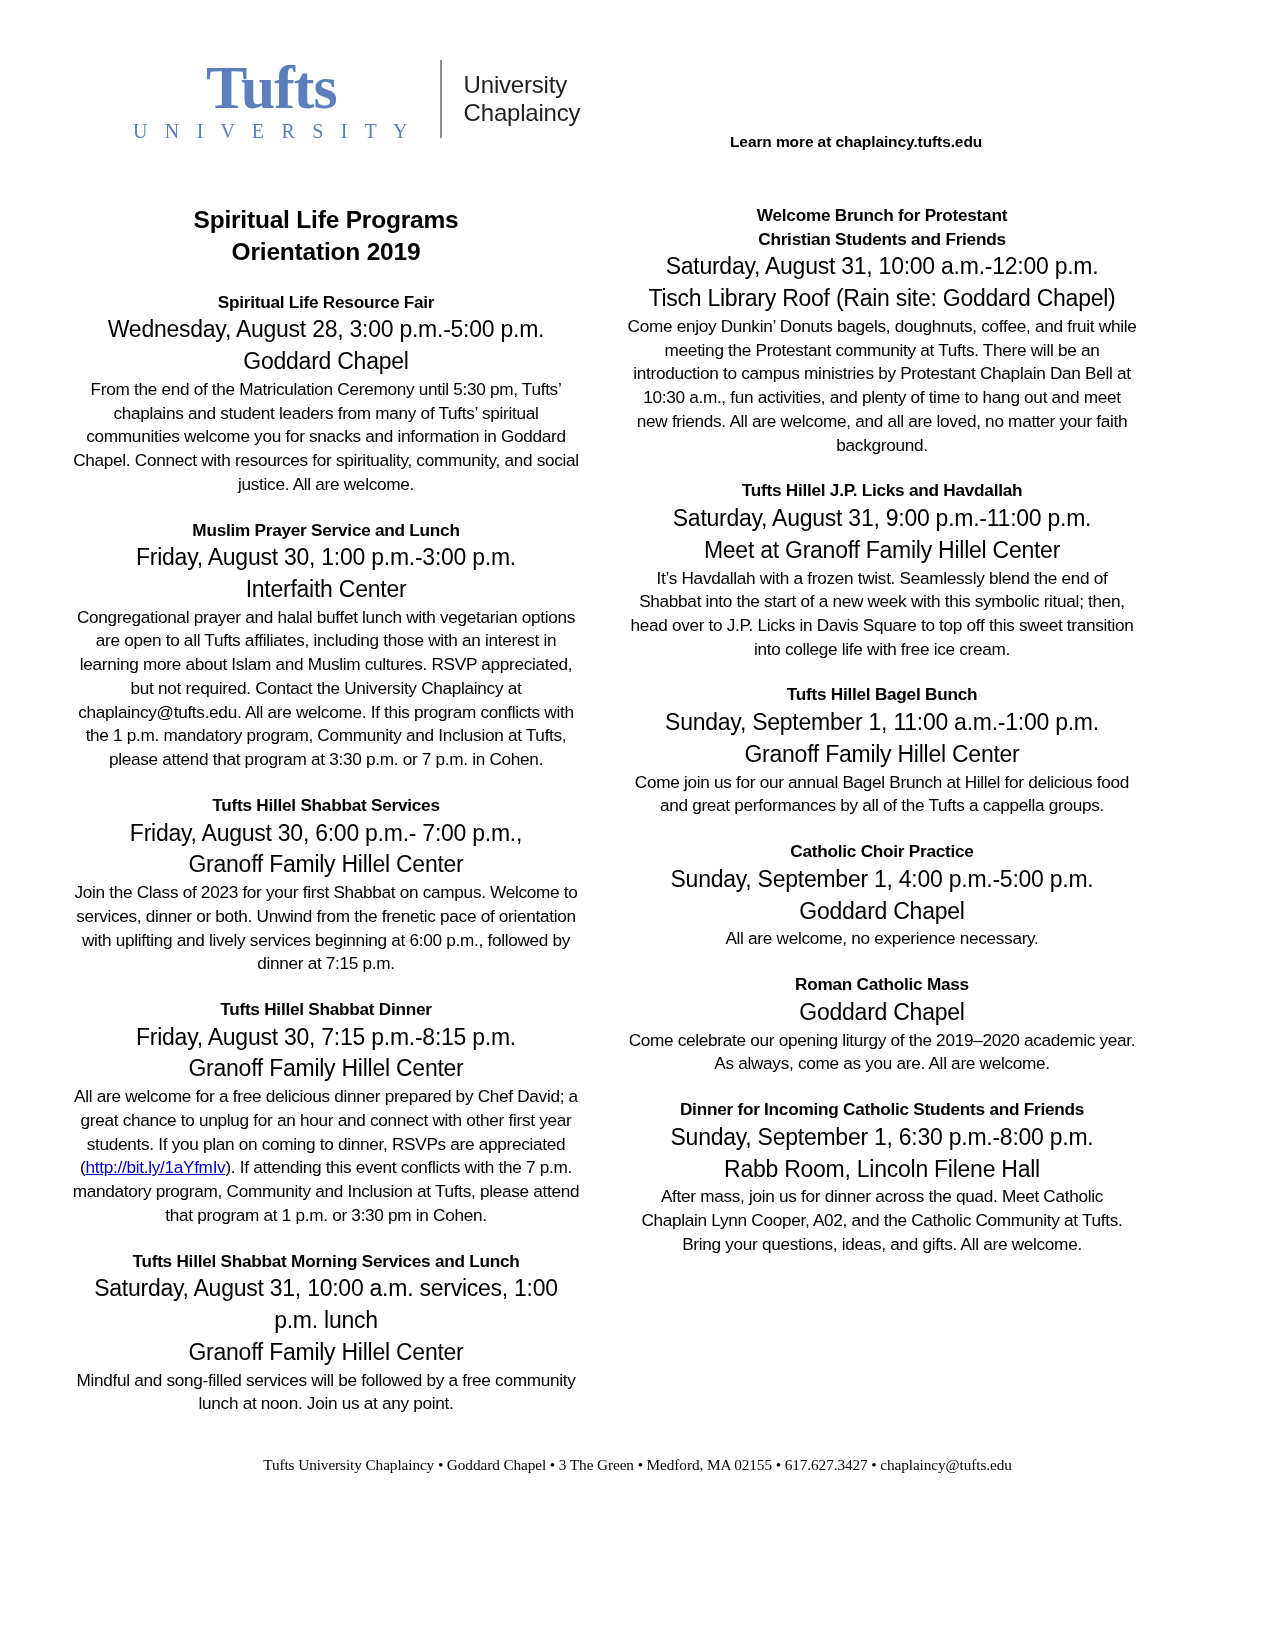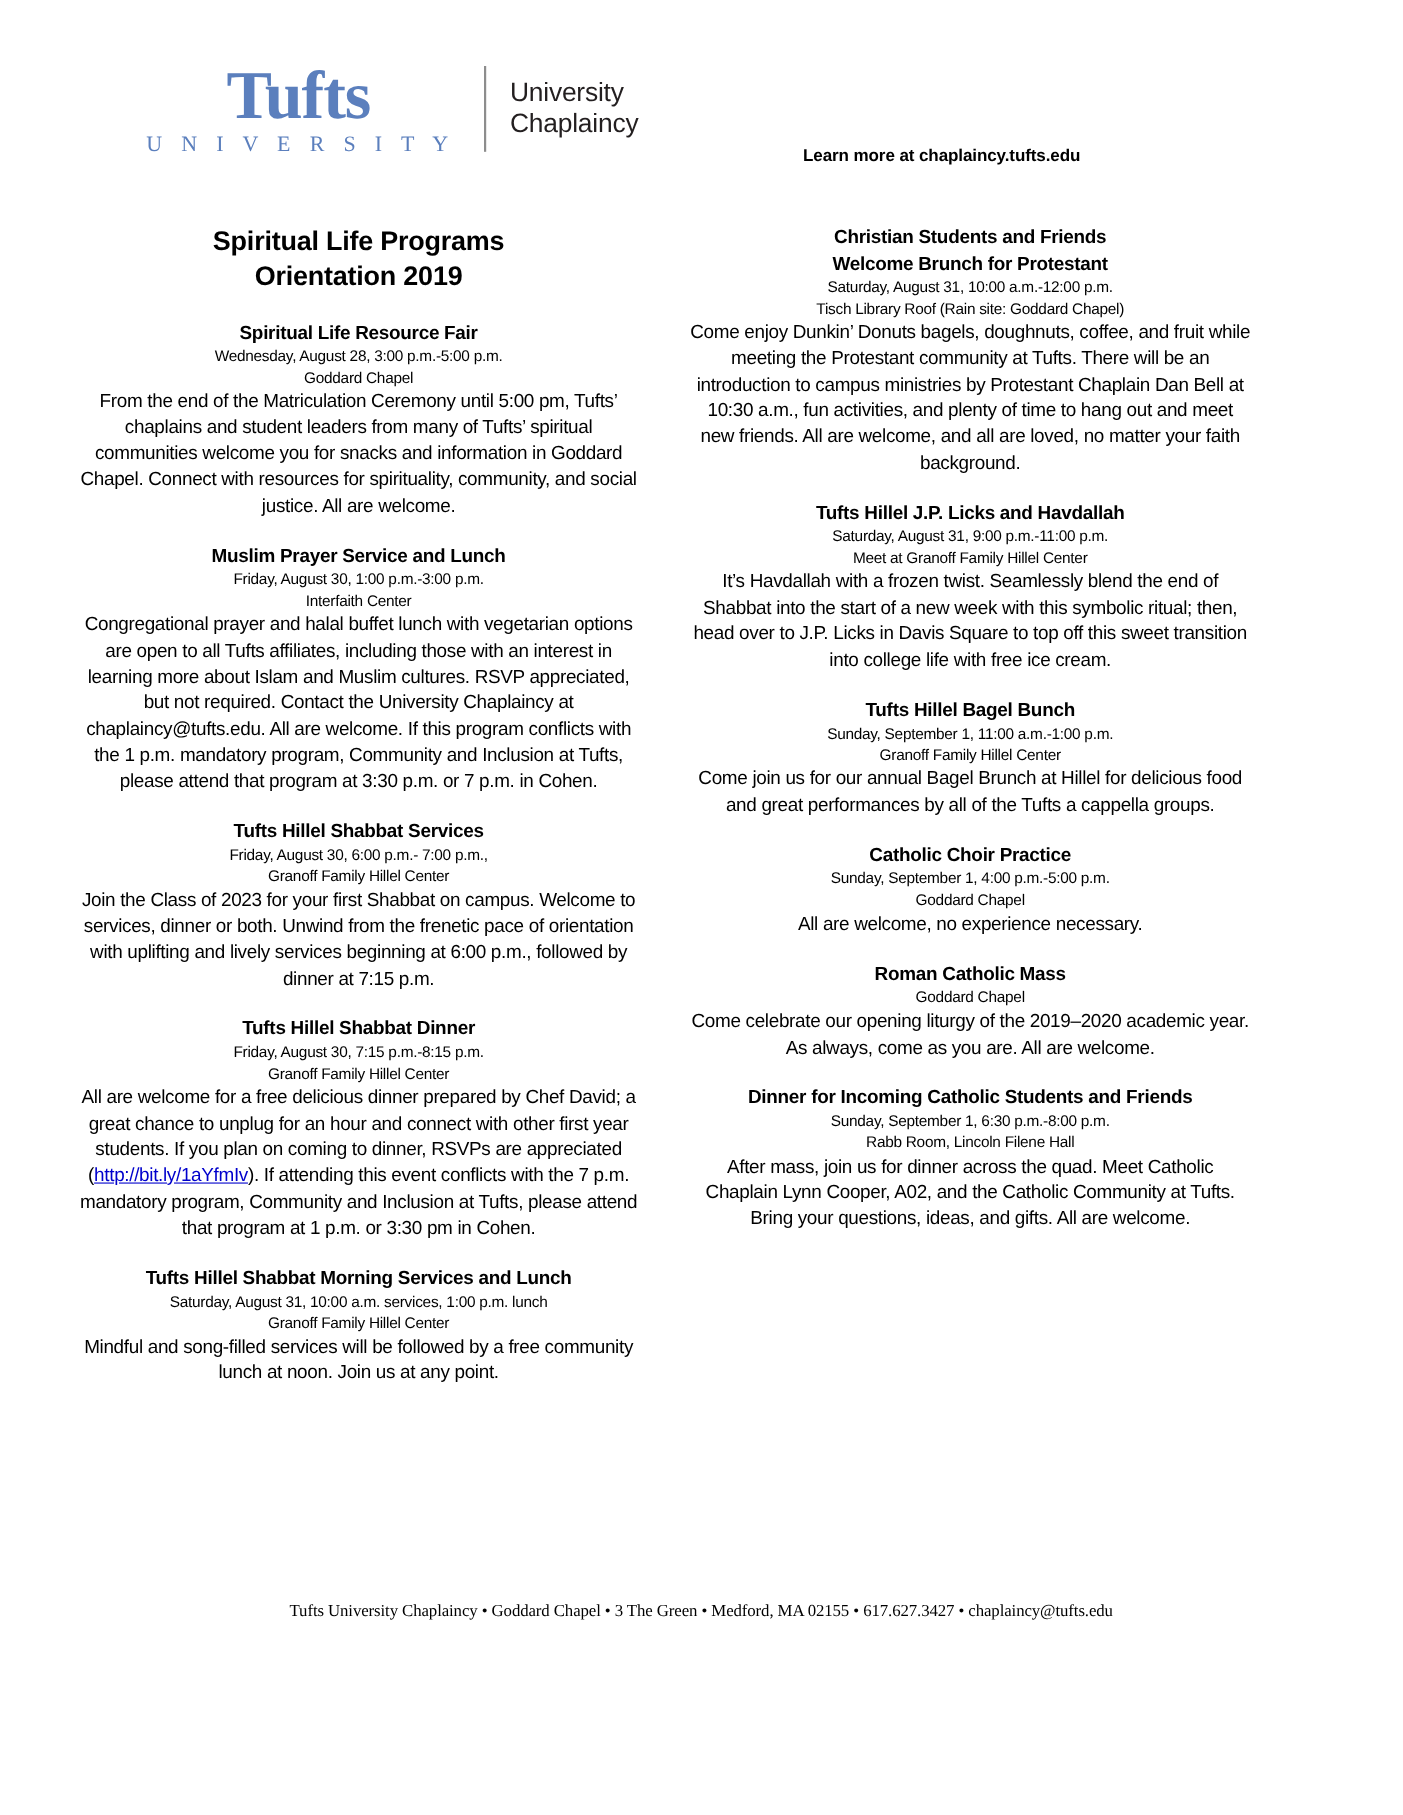--- a/index.html
+++ b/index.html
@@ -121,21 +121,21 @@
   .event:last-child { margin-bottom: 0; }
 
   .event-title {
     font-size: 17.2px;
     font-weight: bold;
     line-height: 1.38;
     margin: 0;
     letter-spacing: -0.25px;
   }
   .event-line {
-    font-size: 14px;
+    font-size: 23px;
     font-weight: normal;
     line-height: 1.38;
     margin: 0;
     letter-spacing: -0.25px;
   }
   .event-desc {
     font-size: 17.2px;
     font-weight: normal;
     line-height: 1.38;
     margin: 0;
@@ -184,21 +184,21 @@
     <div class="col col-left">
       <div class="doc-title">
         <div>Spiritual Life Programs</div>
         <div>Orientation 2019</div>
       </div>
 
       <div class="event">
         <p class="event-title">Spiritual Life Resource Fair</p>
         <p class="event-line">Wednesday, August 28, 3:00 p.m.-5:00 p.m.</p>
         <p class="event-line">Goddard Chapel</p>
-        <p class="event-desc">From the end of the Matriculation Ceremony until 5:00 pm, Tufts’ chaplains and student leaders from many of Tufts’ spiritual communities welcome you for snacks and information in Goddard Chapel. Connect with resources for spirituality, community, and social justice. All are welcome.</p>
+        <p class="event-desc">From the end of the Matriculation Ceremony until 5:30 pm, Tufts’ chaplains and student leaders from many of Tufts’ spiritual communities welcome you for snacks and information in Goddard Chapel. Connect with resources for spirituality, community, and social justice. All are welcome.</p>
       </div>
 
       <div class="event">
         <p class="event-title">Muslim Prayer Service and Lunch</p>
         <p class="event-line">Friday, August 30, 1:00 p.m.-3:00 p.m.</p>
         <p class="event-line">Interfaith Center</p>
         <p class="event-desc">Congregational prayer and halal buffet lunch with vegetarian options are open to all Tufts affiliates, including those with an interest in learning more about Islam and Muslim cultures. RSVP appreciated, but not required. Contact the University Chaplaincy at chaplaincy@tufts.edu. All are welcome. If this program conflicts with the 1 p.m. mandatory program, Community and Inclusion at Tufts, please attend that program at 3:30 p.m. or 7 p.m. in Cohen.</p>
       </div>
 
       <div class="event">
@@ -219,22 +219,22 @@
         <p class="event-title">Tufts Hillel Shabbat Morning Services and Lunch</p>
         <p class="event-line">Saturday, August 31, 10:00 a.m. services, 1:00 p.m. lunch</p>
         <p class="event-line">Granoff Family Hillel Center</p>
         <p class="event-desc">Mindful and song-filled services will be followed by a free community lunch at noon. Join us at any point.</p>
       </div>
     </div>
 
     <div class="col col-right">
 
       <div class="event">
+        <p class="event-title">Welcome Brunch for Protestant</p>
         <p class="event-title">Christian Students and Friends</p>
-        <p class="event-title">Welcome Brunch for Protestant</p>
         <p class="event-line">Saturday, August 31, 10:00 a.m.-12:00 p.m.</p>
         <p class="event-line">Tisch Library Roof (Rain site: Goddard Chapel)</p>
         <p class="event-desc">Come enjoy Dunkin’ Donuts bagels, doughnuts, coffee, and fruit while meeting the Protestant community at Tufts. There will be an introduction to campus ministries by Protestant Chaplain Dan Bell at 10:30 a.m., fun activities, and plenty of time to hang out and meet new friends. All are welcome, and all are loved, no matter your faith background.</p>
       </div>
 
       <div class="event">
         <p class="event-title">Tufts Hillel J.P. Licks and Havdallah</p>
         <p class="event-line">Saturday, August 31, 9:00 p.m.-11:00 p.m.</p>
         <p class="event-line">Meet at Granoff Family Hillel Center</p>
         <p class="event-desc">It’s Havdallah with a frozen twist. Seamlessly blend the end of Shabbat into the start of a new week with this symbolic ritual; then, head over to J.P. Licks in Davis Square to top off this sweet transition into college life with free ice cream.</p>

